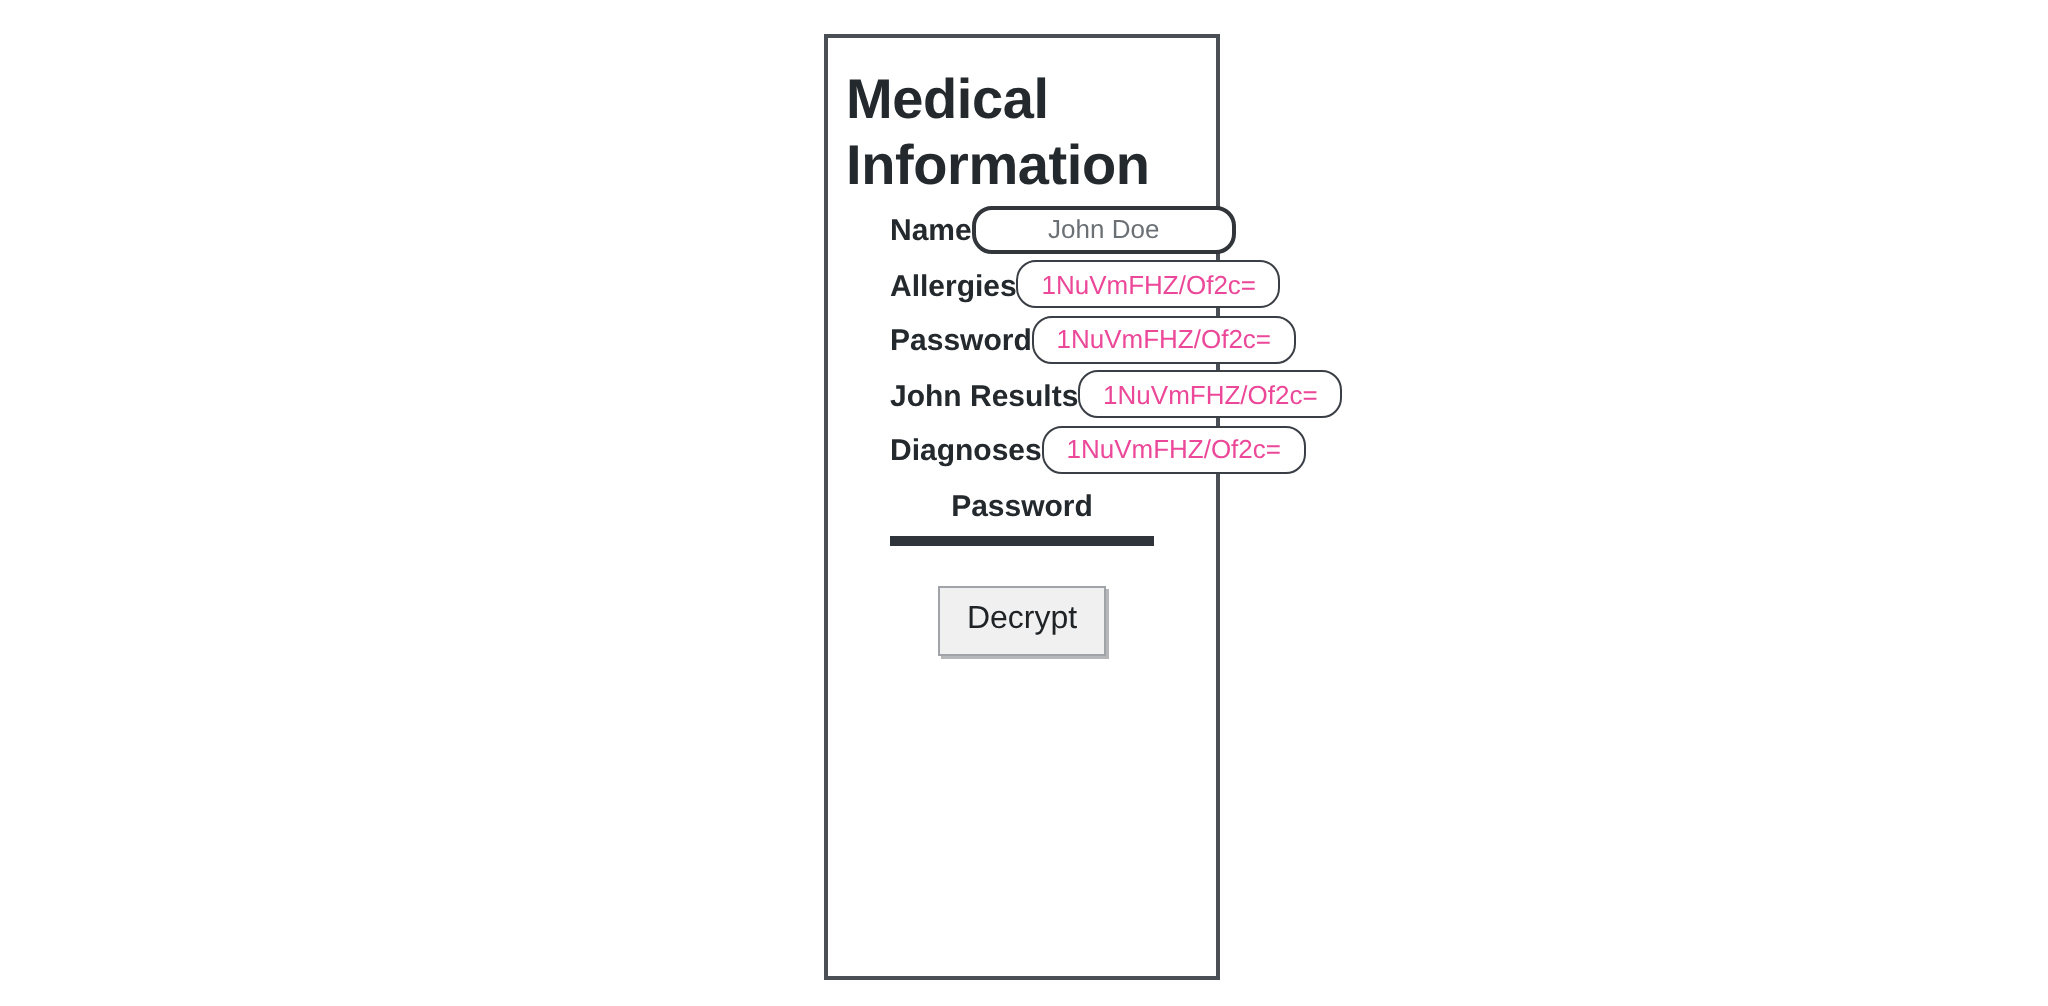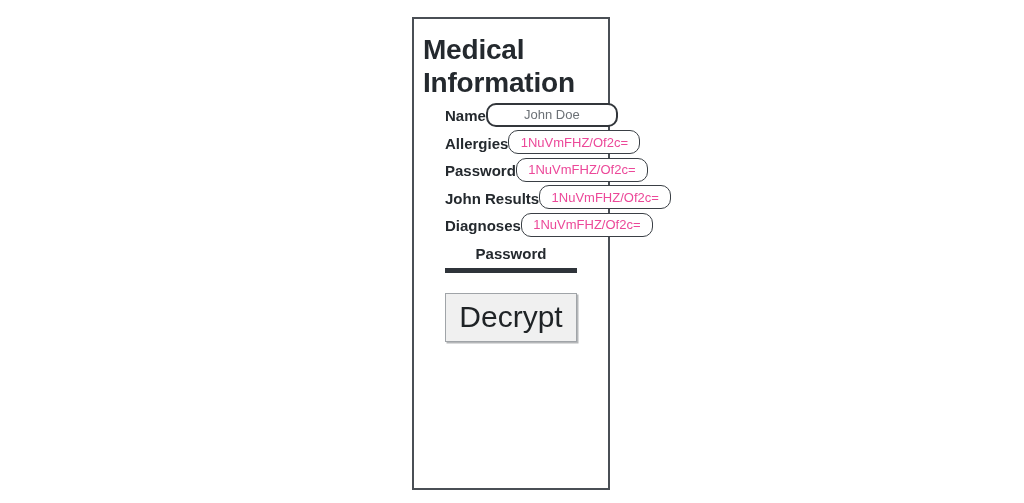--- a/index.html
+++ b/index.html
@@ -123,21 +123,21 @@
     width: 100%;
   }
 
   .decrypt-button {
     box-sizing: border-box;
     background: #f0f0f0;
     border: 1px solid #a0a4a8;
     box-shadow: 1.5px 1.5px 0 rgba(120,124,128,0.55);
     color: #1f2326;
     font-family: "Liberation Sans", sans-serif;
-    font-size: 30px;
+    font-size: 16px;
     line-height: 1;
     padding: 8px 13px 9px 13px;
     cursor: pointer;
   }
 </style>
 </head>
 <body>
 
 <div id="app-root">
 

